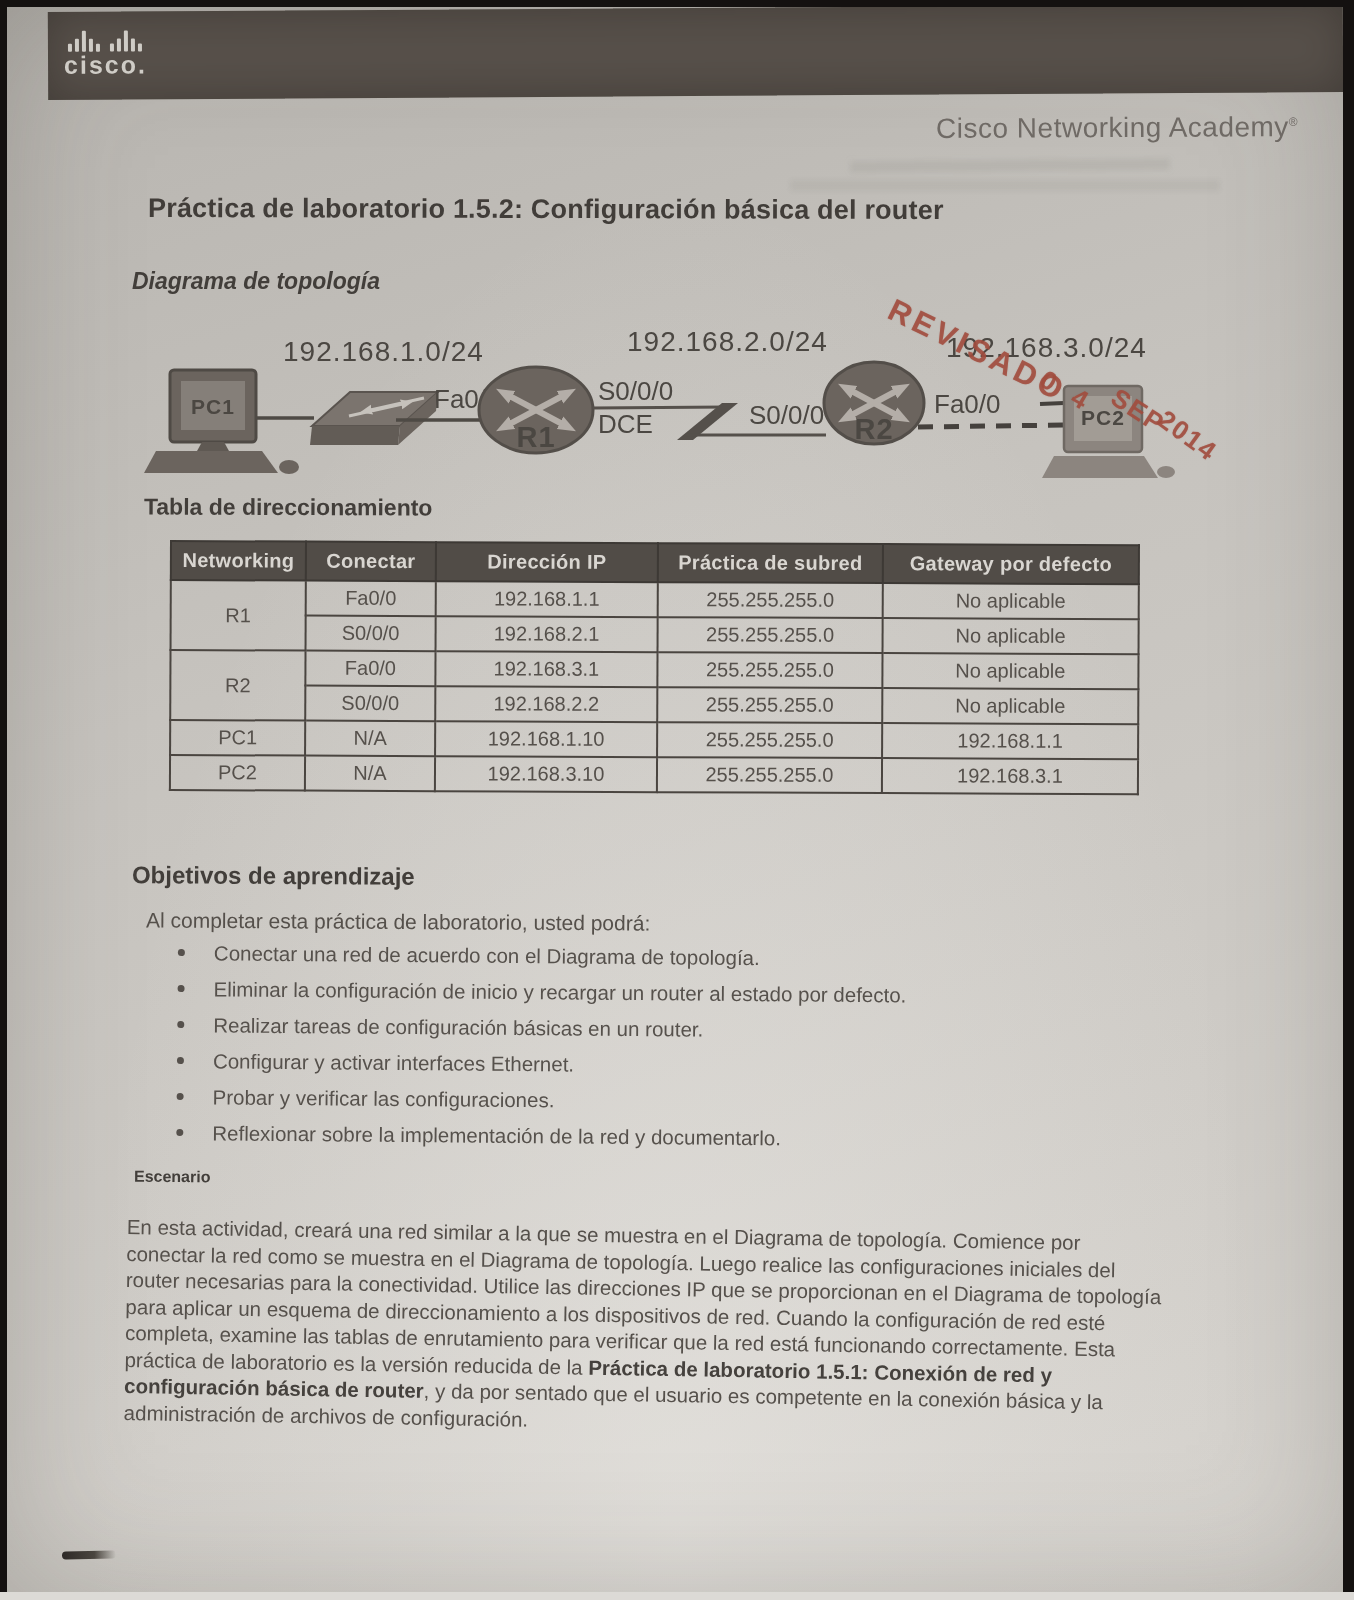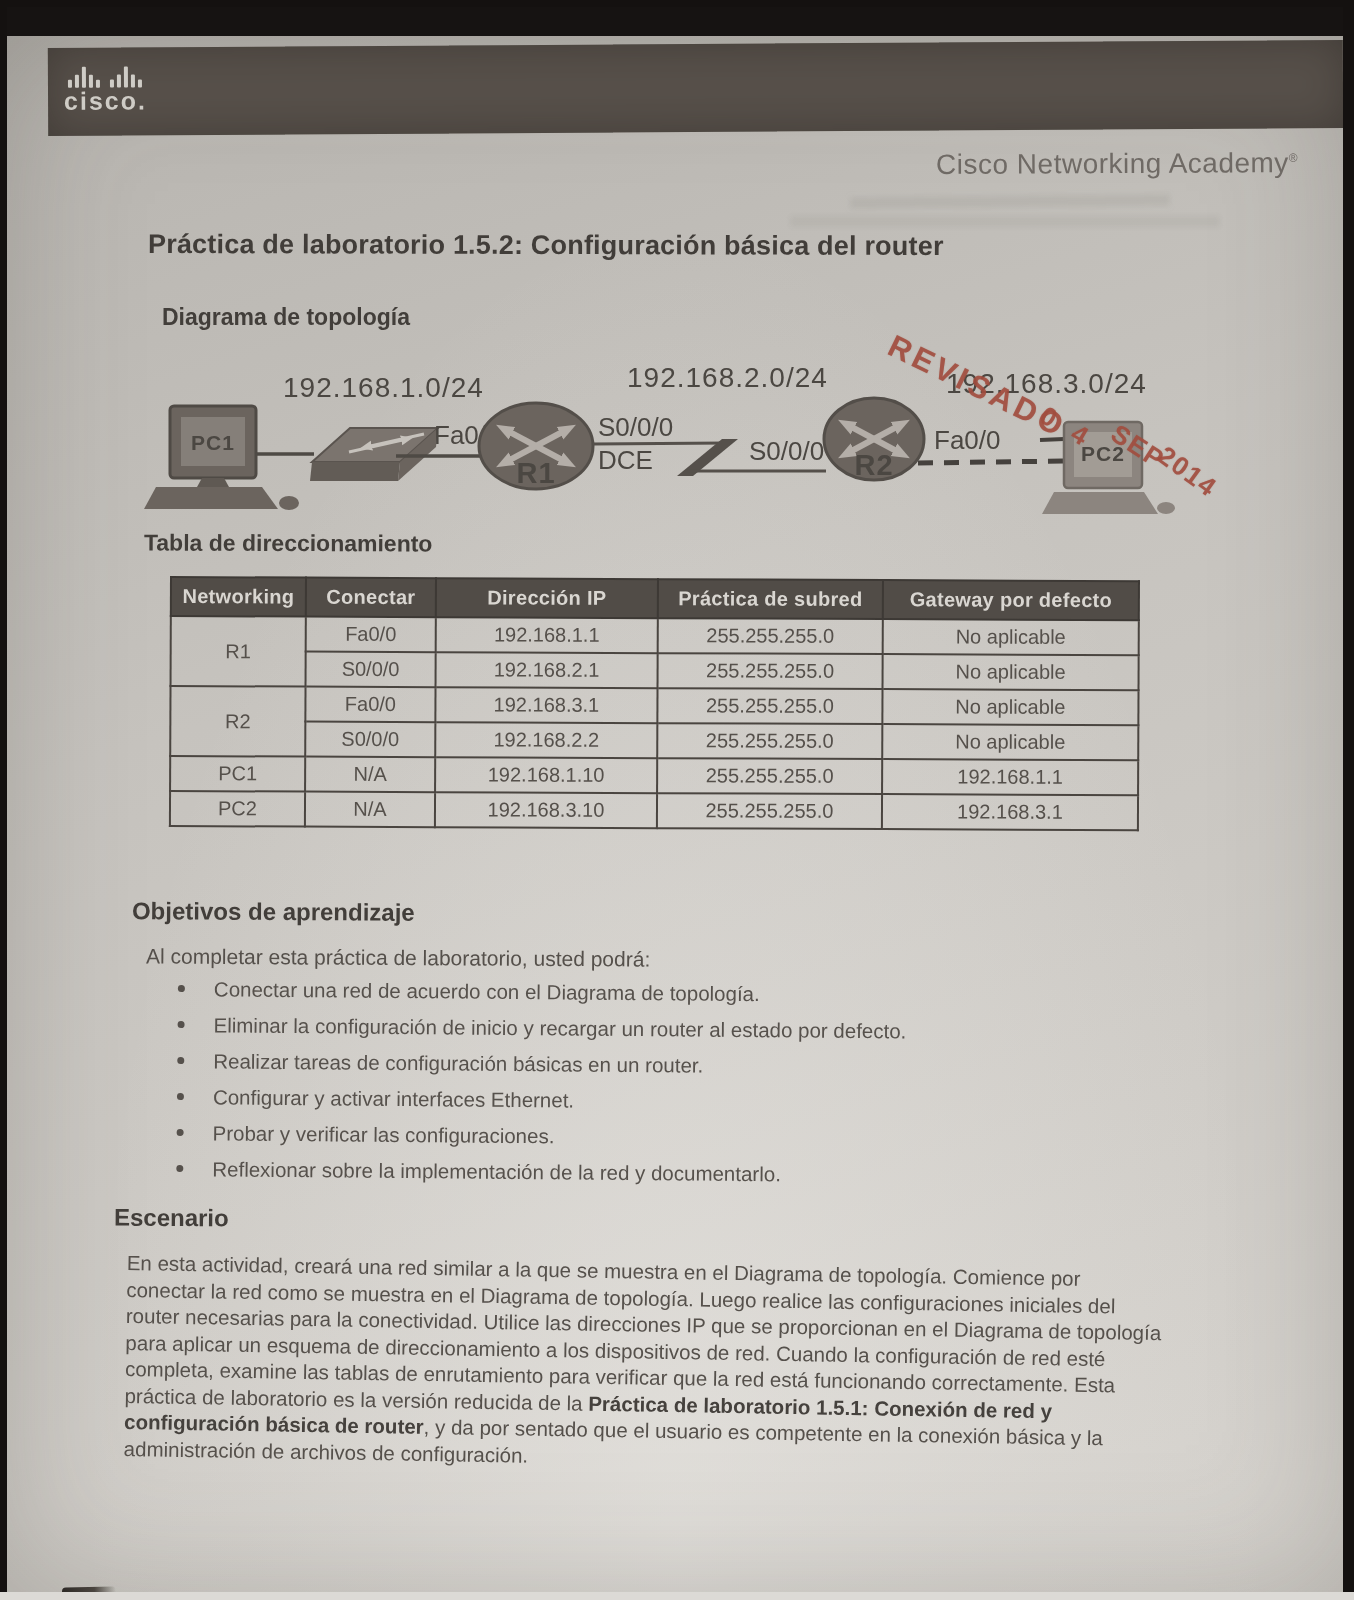--- a/index.html
+++ b/index.html
@@ -2,21 +2,21 @@
 <html><head>
 <meta charset="utf-8">
 <style>
   html,body{margin:0;padding:0;background:#161312;}
   .scan{position:relative;width:1354px;height:1600px;background:#161312;overflow:hidden;
         font-family:"Liberation Sans",sans-serif;}
   .paper{position:absolute;inset:0;
     background:
       radial-gradient(ellipse at 50% 96%, rgba(236,234,230,.55), rgba(236,234,230,0) 62%),
       linear-gradient(163deg,#b7b4af 0%,#c6c3be 38%,#cecbc6 68%,#d7d4cf 100%);
-    box-shadow: inset 0 0 140px rgba(70,64,58,.28); margin-top: 36px;}
+    box-shadow: inset 0 0 140px rgba(70,64,58,.28);}
   
   .edge{position:absolute;z-index:40;background:#141110;}
   .edge.left{left:0;top:0;width:7px;height:1600px;}
   .edge.top{left:0;top:0;width:1354px;height:7px;}
   .edge.right{right:0;top:0;width:11px;height:1600px;}
   .edge.bottom{left:0;bottom:0;width:1354px;height:8px;background:#dcdad6;}
 
   .band{position:absolute;left:48px;top:8px;width:1295px;height:88px;background:#57504a;
         transform:rotate(-0.35deg);box-shadow:inset 0 0 40px rgba(30,26,23,.35);}
   .logo{position:absolute;left:16px;top:16px;}
@@ -26,24 +26,24 @@
   .logo-word{font-size:25px;font-weight:bold;letter-spacing:2px;color:#cfccc6;line-height:1.05;}
 
   .academy{position:absolute;right:56px;top:112px;font-size:28px;color:#6f6a65;
            transform:rotate(-0.3deg);letter-spacing:.5px;z-index:2;}
   .academy sup{font-size:12px;}
   .smudge{position:absolute;background:rgba(110,104,99,.12);filter:blur(3px);z-index:1;}
 
   .doc-title{position:absolute;left:148px;top:194px;font-size:27px;font-weight:bold;color:#413d39;
              letter-spacing:.2px;transform:rotate(0.15deg);}
   .h2{position:absolute;font-size:23px;font-weight:bold;color:#423e3a;}
-  .topo-h{left:162px;top:268px;}
+  .topo-h{left:132px;top:268px;font-style:italic;}
   .table-h{left:144px;top:494px;transform:rotate(0.2deg);}
   .obj-h{left:132px;top:862px;font-size:24px;transform:rotate(0.35deg);}
-  .scen-h{left:114px;top:1168px;font-size:24px;transform:rotate(0.45deg);}
+  .scen-h{left:134px;top:1168px;font-size:16px;transform:rotate(0.45deg);}
 
   svg.topo{position:absolute;left:0;top:308px;width:1354px;height:212px;z-index:1;}
   svg.topo text{font-family:"Liberation Sans",sans-serif;fill:#4b4742;}
   .nettext{font-size:28px;letter-spacing:1px;}
   .iflabel{font-size:26px;}
   .devlabel{font-size:29px;font-weight:bold;fill:#9d968f;letter-spacing:1px;}
   .pctext{font-size:21px;font-weight:bold;fill:#aaa49d;letter-spacing:1px;}
 
   .stamp{position:absolute;color:rgba(161,76,62,.84);font-weight:bold;z-index:6;
          text-shadow:0 0 1px rgba(161,76,62,.5);}

